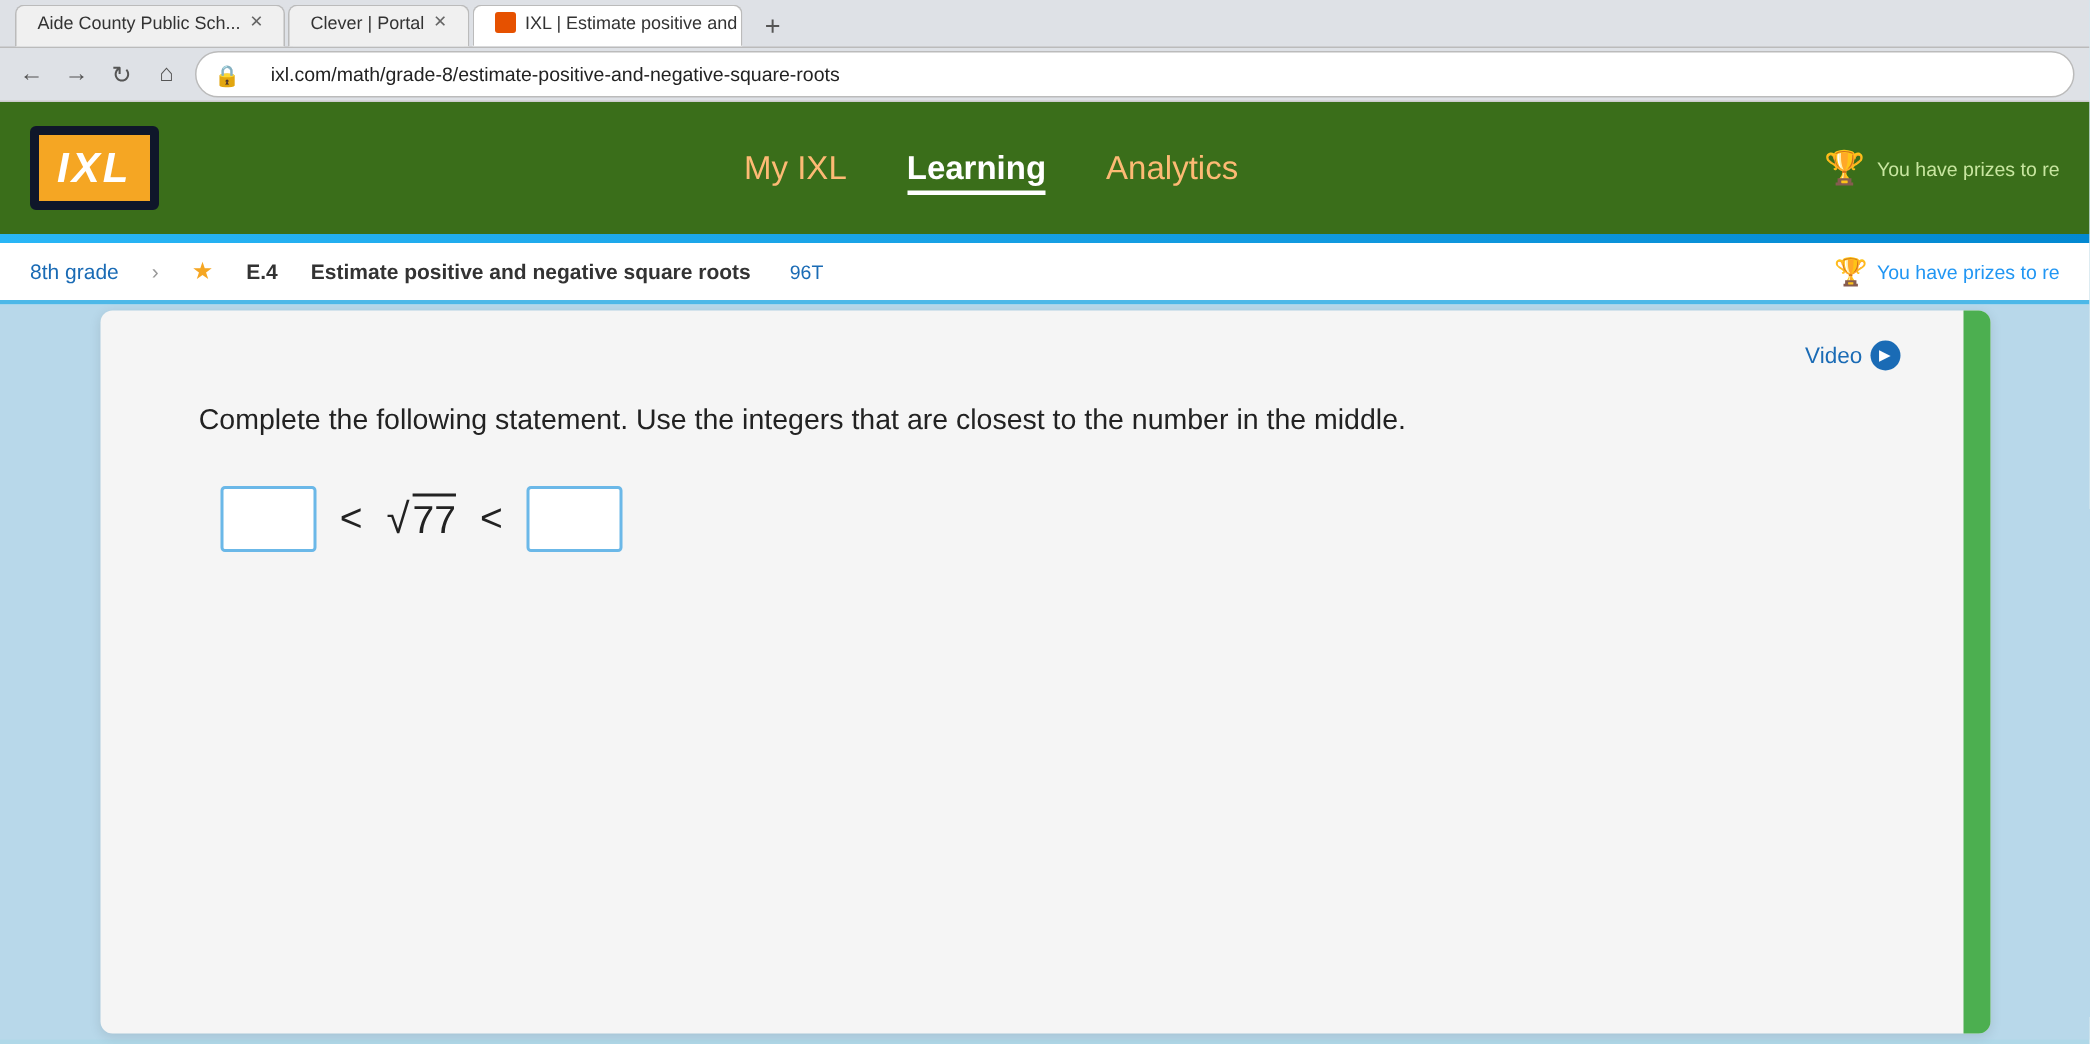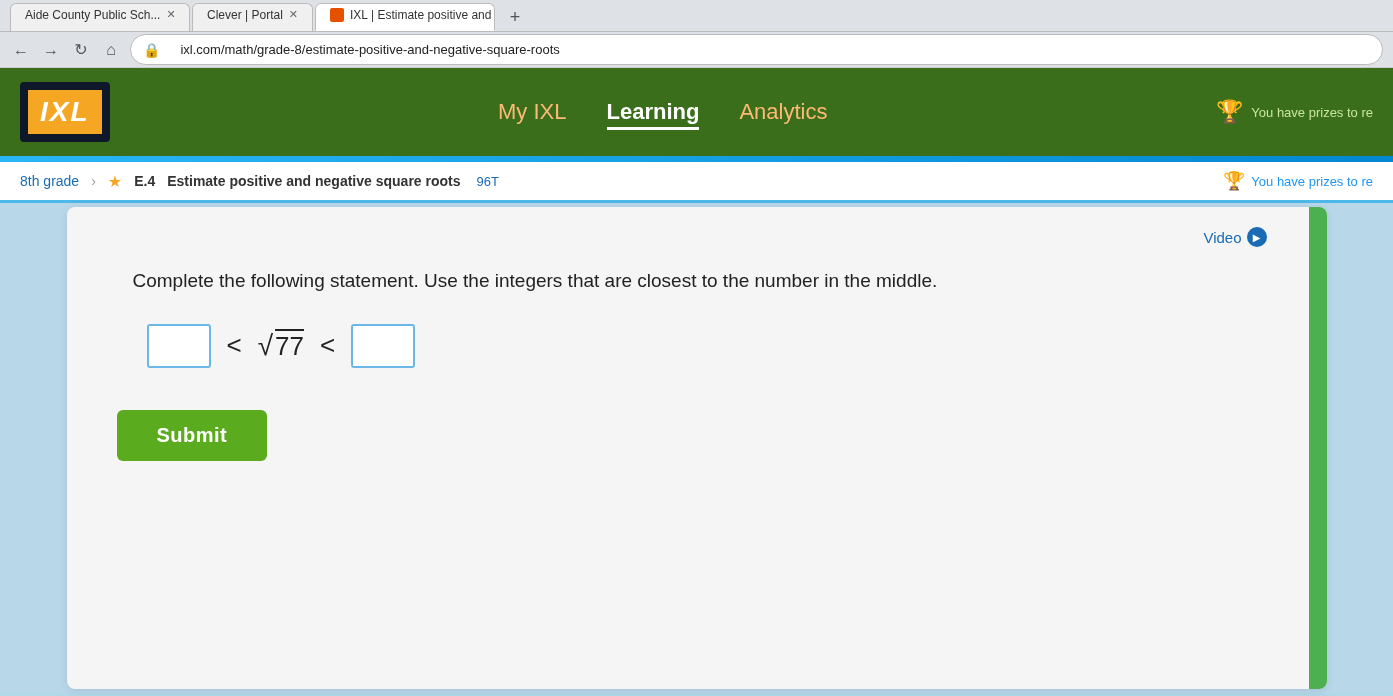--- a/index.html
+++ b/index.html
@@ -74,21 +74,21 @@
       background: #3a6e1a;
       display: flex;
       align-items: center;
       height: 88px;
       padding: 0 20px;
       gap: 40px;
       position: relative;
     }
     .ixl-logo {
       background: #f5a623;
-      border: 8px solid #0f172a;
+      border: 6px solid #0f172a;
       border-radius: 4px;
       padding: 6px 12px;
       font-size: 28px;
       font-weight: 900;
       color: #fff;
       font-style: italic;
       letter-spacing: 2px;
       flex-shrink: 0;
     }
     .ixl-nav {
@@ -121,21 +121,21 @@
       font-size: 13px;
       white-space: nowrap;
     }
 
     
     .breadcrumb-bar {
       background: #fff;
       padding: 8px 20px;
       display: flex;
       align-items: center;
-      gap: 12px;
+      gap: 22px;
       font-size: 14px;
       color: #333;
       border-bottom: 3px solid #4db8e8;
     }
     .breadcrumb-link {
       color: #1a6bb5;
       cursor: pointer;
       text-decoration: none;
     }
     .breadcrumb-sep { color: #999; }
@@ -342,16 +342,15 @@
       <span class="math-symbol">&lt;</span>
       <span class="sqrt-expression">
         <span class="sqrt-symbol">√</span>
           <span style="text-decoration: overline; font-size:26px;">77</span>
       </span>
       <span class="math-symbol">&lt;</span>
       <input class="answer-input" type="text" maxlength="4" style="">
     </div>
 
     
-    <button class="submit-btn">Submit</button>
 
   </div>
 </div>
 
 </body></html>

